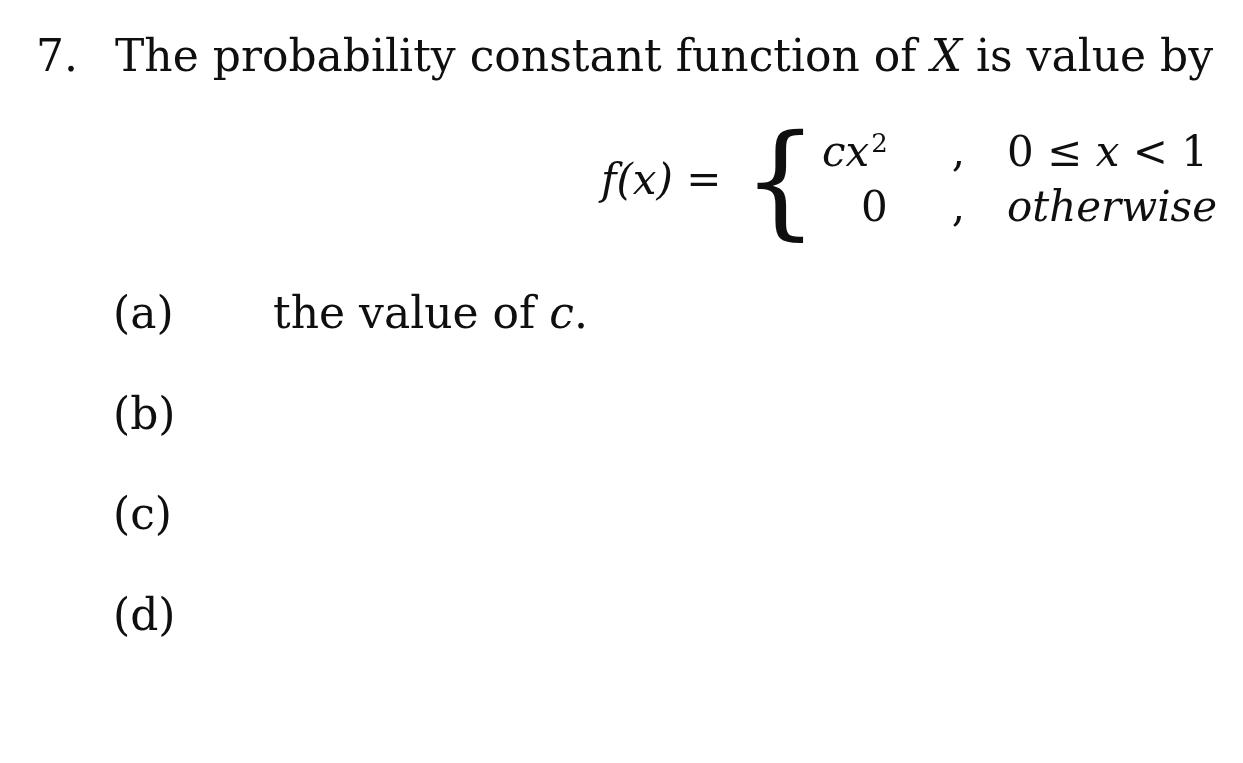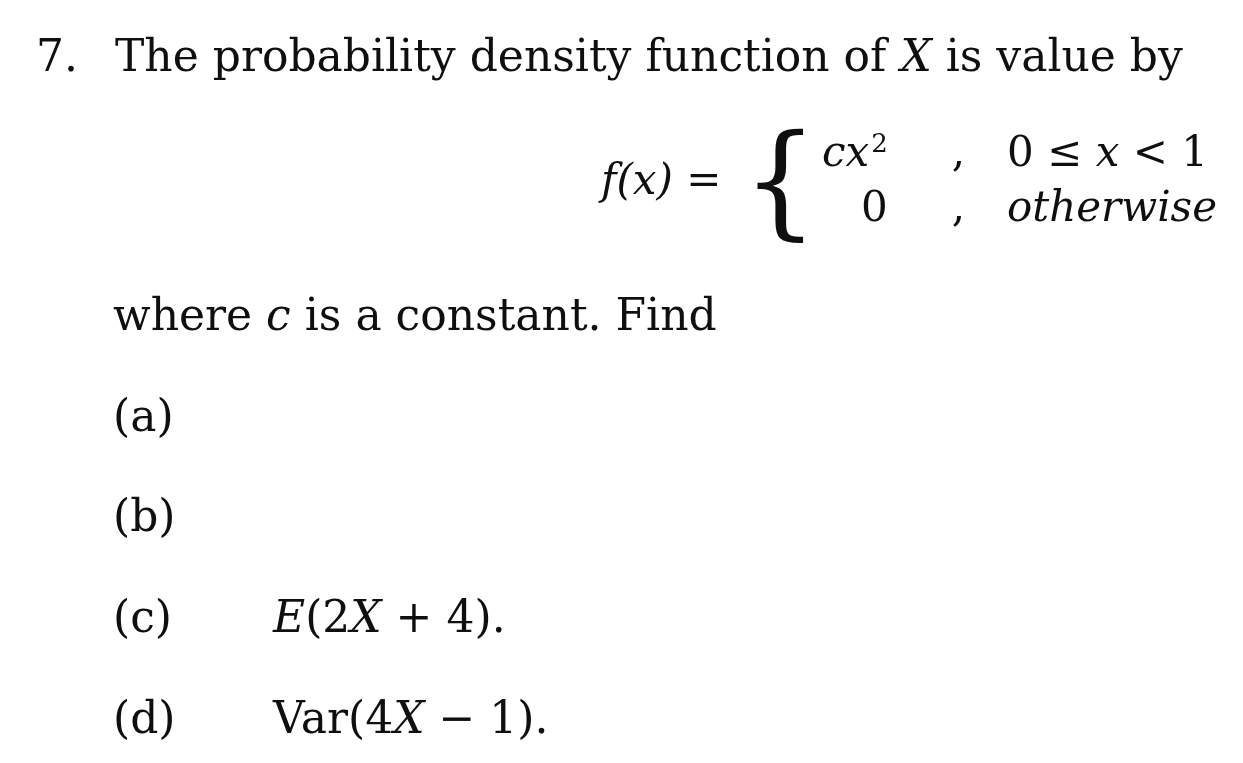--- a/index.html
+++ b/index.html
@@ -68,21 +68,21 @@
   .part-row{display:flex;margin-top:48px;}
   .part-label{flex:0 0 160px;}
 </style>
 </head>
 <body>
 
 <div class="page">
 
   <div class="heading">
     <span class="num" data-bind="problem.number">7.</span>
-    <span class="intro"><span data-bind="problem.intro_segments.0.t">The probability density function of </span><span class="it" data-bind="problem.intro_segments.1.t">X</span><span data-bind="problem.intro_segments.2.t"> is value by</span></span>
+    <span class="intro"><span data-bind="problem.intro_segments.0.t">The probability constant function of </span><span class="it" data-bind="problem.intro_segments.1.t">X</span><span data-bind="problem.intro_segments.2.t"> is value by</span></span>
   </div>
 
   <div class="formula-wrap">
     <div class="formula">
       <span class="lhs"><span class="it" data-bind="problem.formula.lhs_segments.0.t">f(x)</span><span data-bind="problem.formula.lhs_segments.1.t"> = </span></span>
       <span class="brace" data-bind="problem.formula.brace">{</span>
       <div class="cases">
         <div class="case-row">
           <span class="expr"><span class="it" data-bind="problem.formula.rows.0.expr_base">cx</span><span class="sup" data-bind="problem.formula.rows.0.expr_sup">2</span></span>
           <span class="comma" data-bind="problem.formula.rows.0.comma">,</span>
@@ -90,37 +90,35 @@
         </div>
         <div class="case-row">
           <span class="expr" data-bind="problem.formula.rows.1.expr">0</span>
           <span class="comma" data-bind="problem.formula.rows.1.comma">,</span>
           <span class="cond it" data-bind="problem.formula.rows.1.cond">otherwise</span>
         </div>
       </div>
     </div>
   </div>
 
-  <div class="where"><span data-bind="problem.where_segments.0.t">where </span><span class="it" data-bind="problem.where_segments.1.t">c</span><span data-bind="problem.where_segments.2.t"> is a constant. Find</span></div>
 
   <div class="parts">
 
     <div class="part-row">
       <span class="part-label" data-bind="problem.parts.0.label">(a)</span>
+      <span class="part-content"><span data-bind="problem.parts.0.segments.0.t">the value of </span><span class="it" data-bind="problem.parts.0.segments.1.t">c</span><span data-bind="problem.parts.0.segments.2.t">.</span></span>
     </div>
 
     <div class="part-row">
       <span class="part-label" data-bind="problem.parts.1.label">(b)</span>
     </div>
 
     <div class="part-row">
       <span class="part-label" data-bind="problem.parts.2.label">(c)</span>
-      <span class="part-content"><span class="it" data-bind="problem.parts.2.segments.0.t">E</span><span data-bind="problem.parts.2.segments.1.t">(2</span><span class="it" data-bind="problem.parts.2.segments.2.t">X</span><span data-bind="problem.parts.2.segments.3.t"> + 4).</span></span>
     </div>
 
     <div class="part-row">
       <span class="part-label" data-bind="problem.parts.3.label">(d)</span>
-      <span class="part-content"><span data-bind="problem.parts.3.segments.0.t">Var(4</span><span class="it" data-bind="problem.parts.3.segments.1.t">X</span><span data-bind="problem.parts.3.segments.2.t"> − 1).</span></span>
     </div>
 
   </div>
 
 </div>
 
 </body></html>

